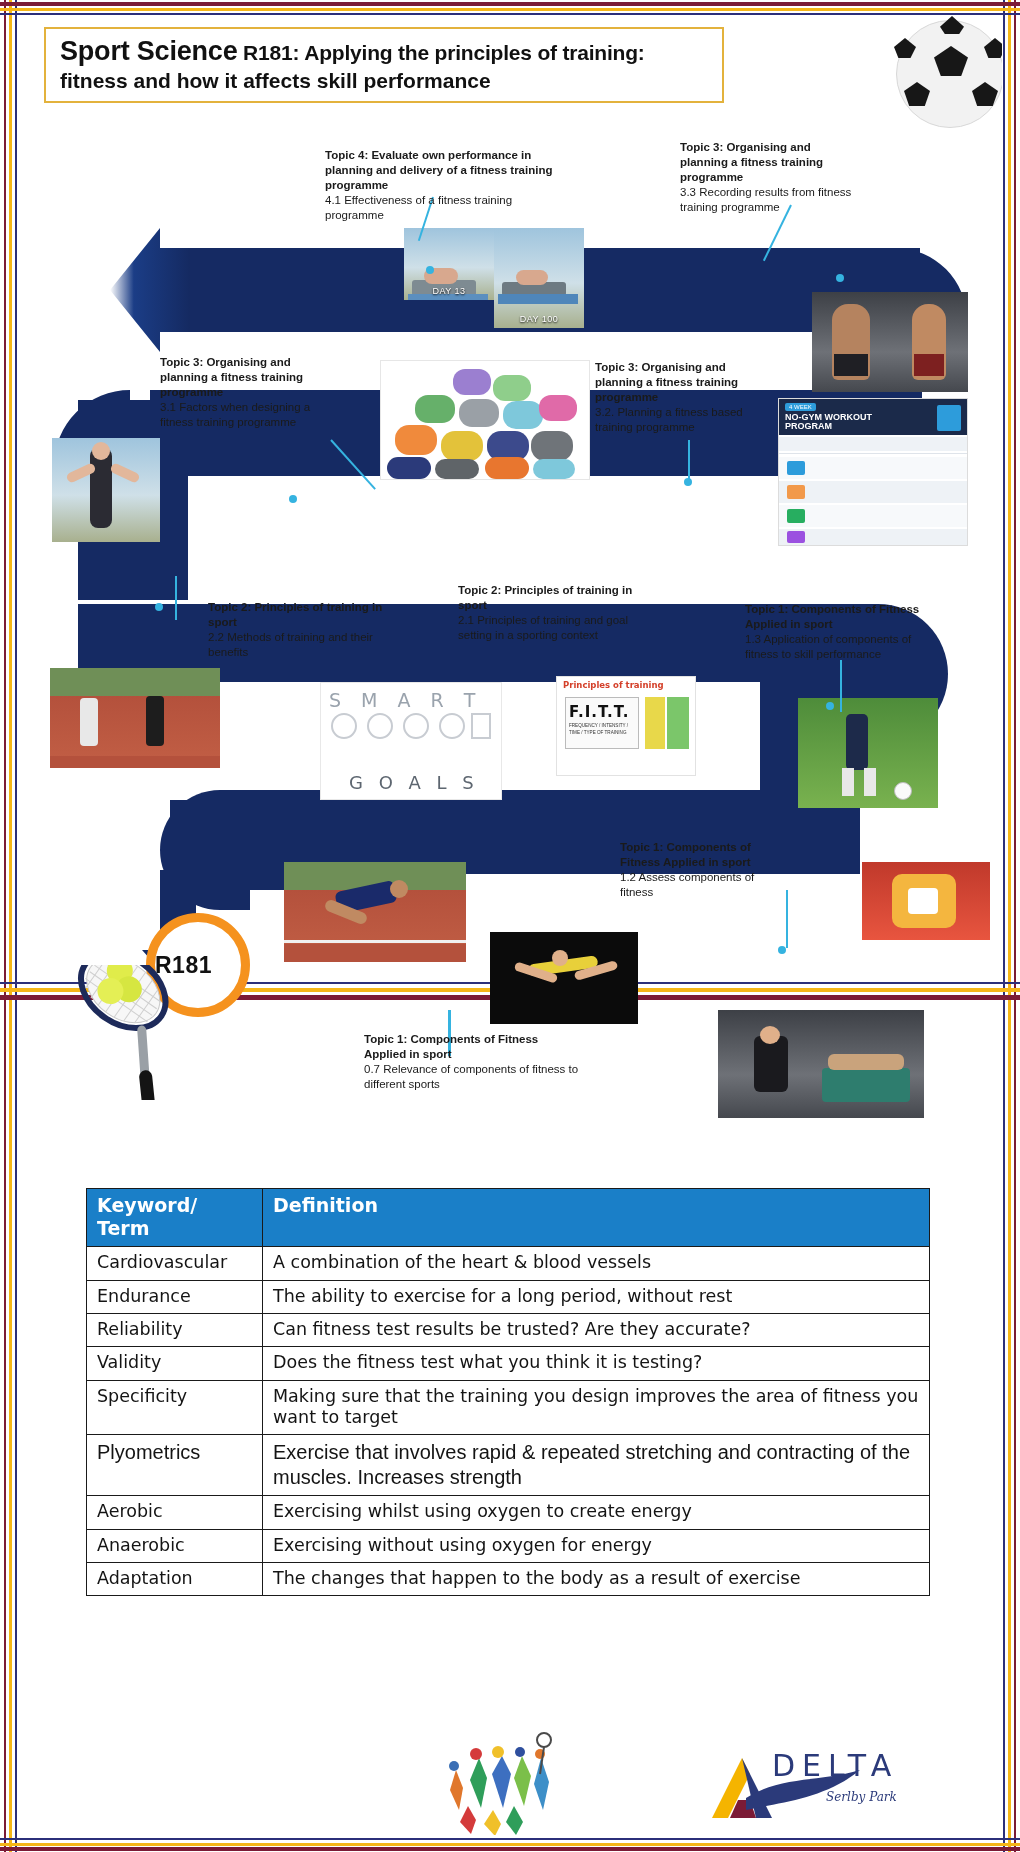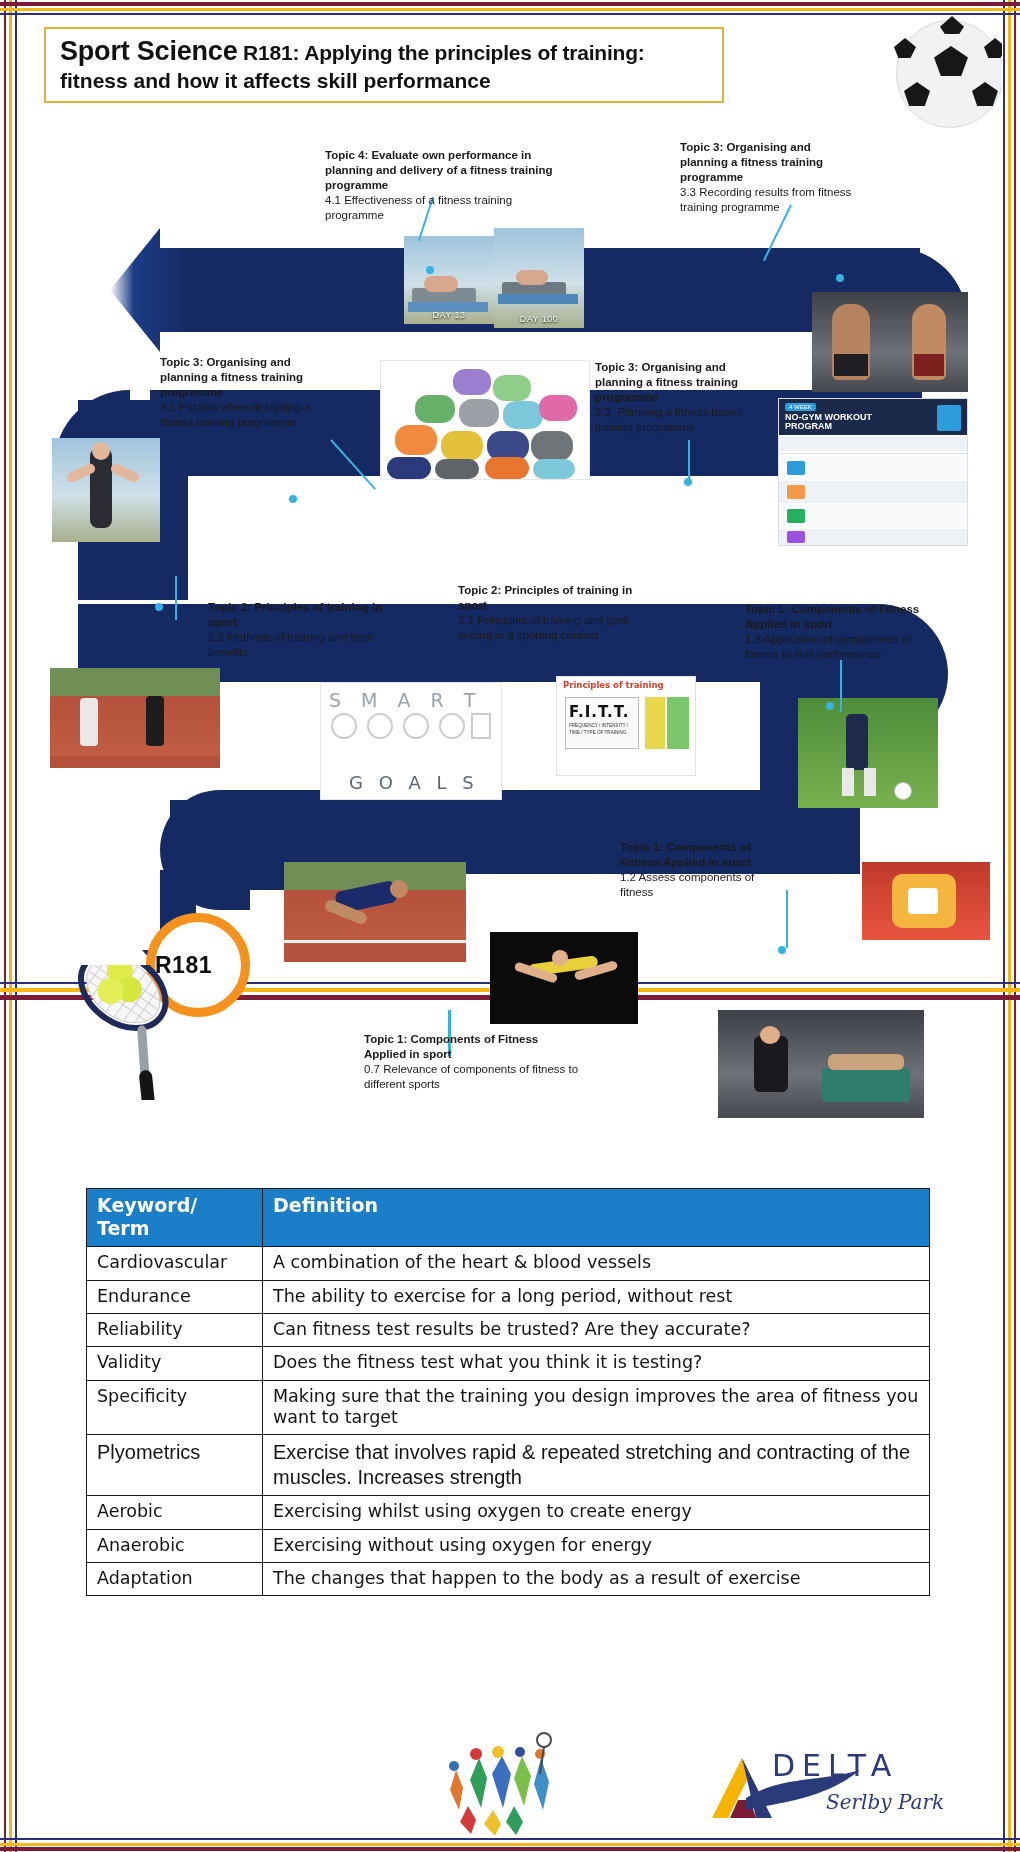--- a/index.html
+++ b/index.html
@@ -118,21 +118,21 @@
   .glossary th { font-family: "DejaVu Sans", sans-serif; }
 
   
   .footer-athletes { position: absolute; left: 440px; top: 1730px; width: 135px; height: 105px; }
   .delta-logo { position: absolute; left: 700px; top: 1740px; width: 225px; height: 90px; }
   .delta-text {
     position: absolute; left: 772px; top: 1748px; font-size: 30px; letter-spacing: 7px;
     color: #2b3a7a; font-family: "DejaVu Sans", sans-serif;
   }
   .delta-sub {
-    position: absolute; left: 826px; top: 1790px; font-size: 20px; color: #2b3a7a;
+    position: absolute; left: 826px; top: 1790px; font-size: 12px; color: #2b3a7a;
     font-family: "DejaVu Serif", serif; font-style: italic;
   }
 </style>
 </head>
 <body>
 
 <div class="page-frame">
   <div class="stripe st-l1"></div>
   <div class="stripe st-l2"></div>
   <div class="stripe st-l3"></div>
@@ -196,21 +196,21 @@
 
   <rect x="220" y="790" width="640" height="84" fill="#152a63"></rect>
 
   <path d="M250,790 h-30 a60,60 0 0 0 0,120 h30 Z" fill="#152a63"></path>
   <rect x="170" y="800" width="120" height="90" fill="#152a63"></rect>
 
   <path d="M160,950 L160,874 L196,874 L196,950 L214,950 L178,990 L142,950 Z" fill="#152a63"></path>
   <rect x="160" y="870" width="36" height="86" fill="#152a63"></rect>
 </svg>
 
-<div class="tile grad-sky" style="left:404px; top:228px; width:90px; height:88px;margin-top:8px;">
+<div class="tile grad-sky" style="left:404px; top:228px; width:90px; height:72px;">
   <div style="position:absolute;left:8px;top:52px;width:64px;height:16px;background:#7e8b92;border-radius:3px;"></div>
   <div style="position:absolute;left:20px;top:40px;width:34px;height:16px;background:#d8a88e;border-radius:8px;"></div>
   <div style="position:absolute;left:4px;top:66px;width:80px;height:10px;background:#5b8fbf;"></div>
   <div class="cap">DAY 13</div>
 </div>
 <div class="tile grad-sky" style="left:494px; top:228px; width:90px; height:100px;">
   <div style="position:absolute;left:8px;top:54px;width:64px;height:14px;background:#6d7a82;border-radius:3px;"></div>
   <div style="position:absolute;left:22px;top:42px;width:32px;height:15px;background:#d8a88e;border-radius:8px;"></div>
   <div style="position:absolute;left:4px;top:66px;width:80px;height:10px;background:#4f86ba;"></div>
   <div class="cap">DAY 100</div>

